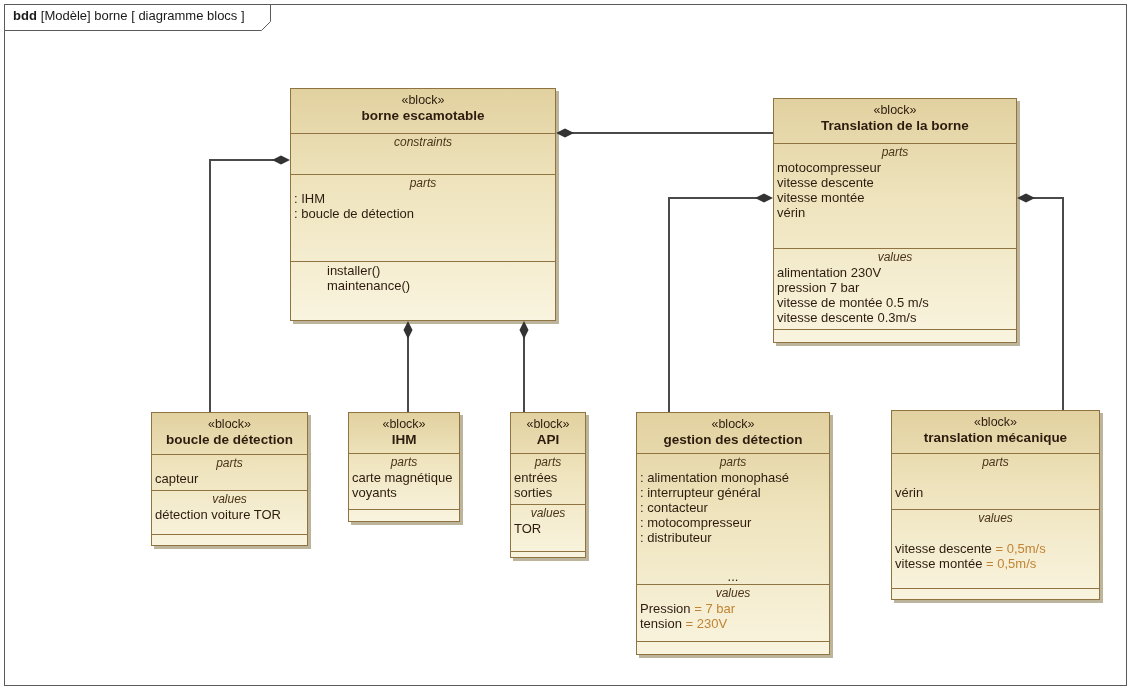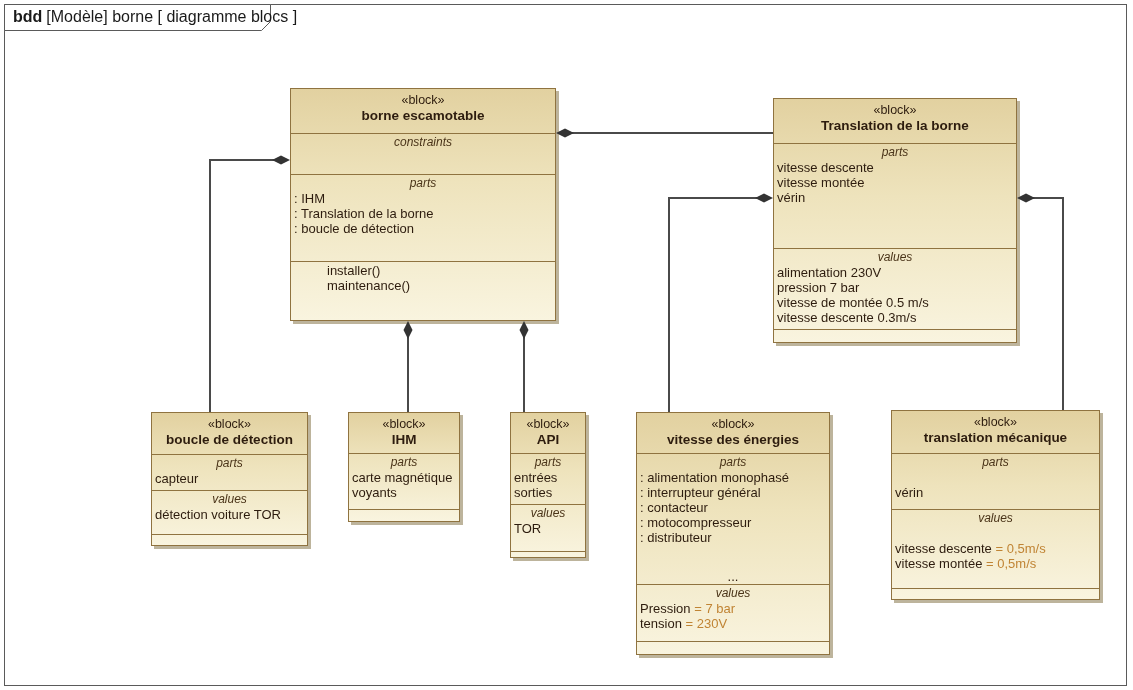--- a/index.html
+++ b/index.html
@@ -8,21 +8,21 @@
     width:1133px; height:690px; position:relative; overflow:hidden;
     font-family:"Liberation Sans","DejaVu Sans",sans-serif;
     color:#2d1c0e; font-size:13px;
   }
   .frame {
     position:absolute; left:4px; top:4px; width:1123px; height:682px;
     border:1px solid #5a5a5a; background:#fff;
   }
   .frame-tab-shape { position:absolute; left:4px; top:4px; pointer-events:none; }
   .frame-tab-text {
-    position:absolute; left:13px; top:8px; font-size:16px; color:#1a1a1a; white-space:nowrap;
+    position:absolute; left:13px; top:8px; font-size:13px; color:#1a1a1a; white-space:nowrap;
   }
   .frame-tab-text b { margin-right:4px; }
 
   .block {
     position:absolute;
     background:linear-gradient(to bottom,#e2d1a0 0%,#eee3bc 40%,#f9f4df 100%);
     border:1px solid #8f7340;
     box-shadow:3px 3px 0 #bdb49c;
     display:flex; flex-direction:column;
   }
@@ -58,36 +58,36 @@
   <div class="hdr" style="height:44px">
     <div class="stereo">«block»</div>
     <div class="bname">borne escamotable</div>
   </div>
   <div class="comp" style="height:41px">
     <div class="clabel">constraints</div>
   </div>
   <div class="comp" style="height:87px">
     <div class="clabel">parts</div>
     <div class="cline">: IHM</div>
-    <div class="cline">: Translation de la borne</div>
     <div class="cline">: boucle de détection</div>
   </div>
   <div class="comp fill">
     <div class="cline">installer()</div>
     <div class="cline">maintenance()</div>
   </div>
 </div>
 
 <div class="block" style="left:773px;top:98px;width:244px;height:245px">
   <div class="hdr" style="height:44px">
     <div class="stereo">«block»</div>
     <div class="bname">Translation de la borne</div>
   </div>
   <div class="comp" style="height:105px">
     <div class="clabel">parts</div>
+    <div class="cline">motocompresseur</div>
     <div class="cline">vitesse descente</div>
     <div class="cline">vitesse montée</div>
     <div class="cline">vérin</div>
   </div>
   <div class="comp" style="height:81px">
     <div class="clabel">values</div>
     <div class="cline">alimentation 230V</div>
     <div class="cline">pression 7 bar</div>
     <div class="cline">vitesse de montée 0.5 m/s</div>
     <div class="cline">vitesse descente 0.3m/s</div>
@@ -137,21 +137,21 @@
   <div class="comp" style="height:47px">
     <div class="clabel">values</div>
     <div class="cline">TOR</div>
   </div>
   <div class="comp fill"></div>
 </div>
 
 <div class="block" style="left:636px;top:412px;width:194px;height:243px">
   <div class="hdr" style="height:40px">
     <div class="stereo">«block»</div>
-    <div class="bname">vitesse des énergies</div>
+    <div class="bname">gestion des détection</div>
   </div>
   <div class="comp" style="height:131px">
     <div class="clabel">parts</div>
     <div class="cline">: alimentation monophasé</div>
     <div class="cline">: interrupteur général</div>
     <div class="cline">: contacteur</div>
     <div class="cline">: motocompresseur</div>
     <div class="cline">: distributeur</div>
     <div class="cline dots">...</div>
   </div>

